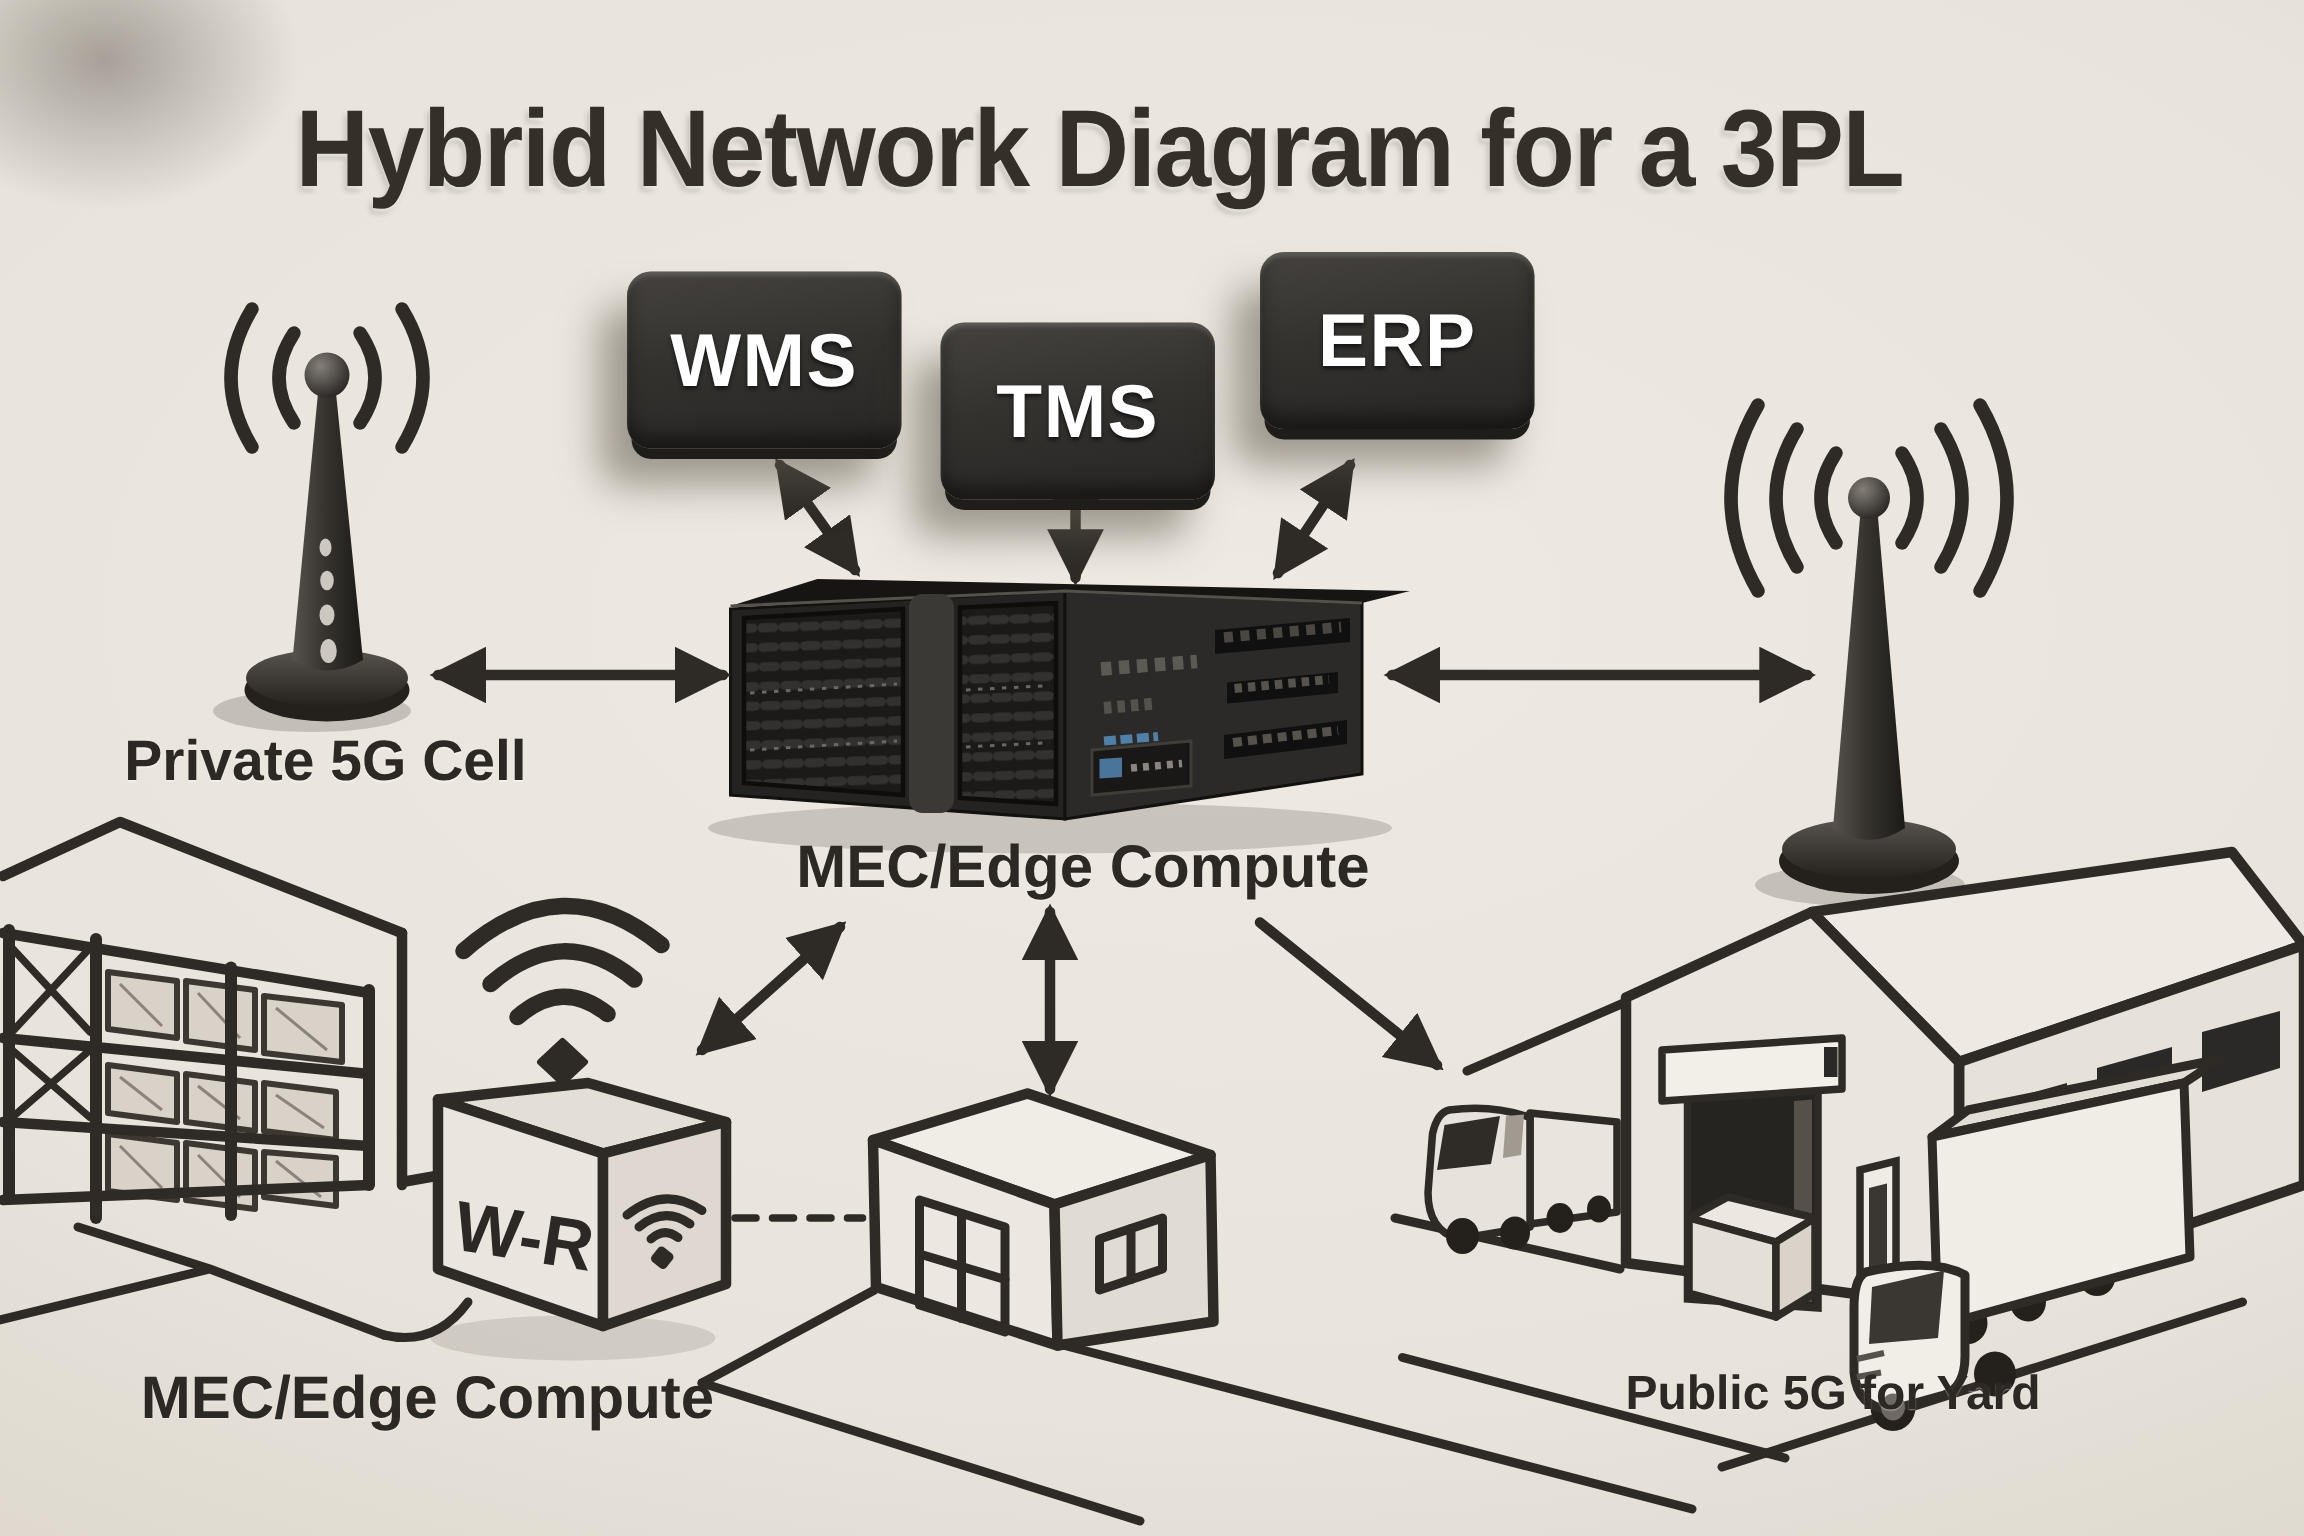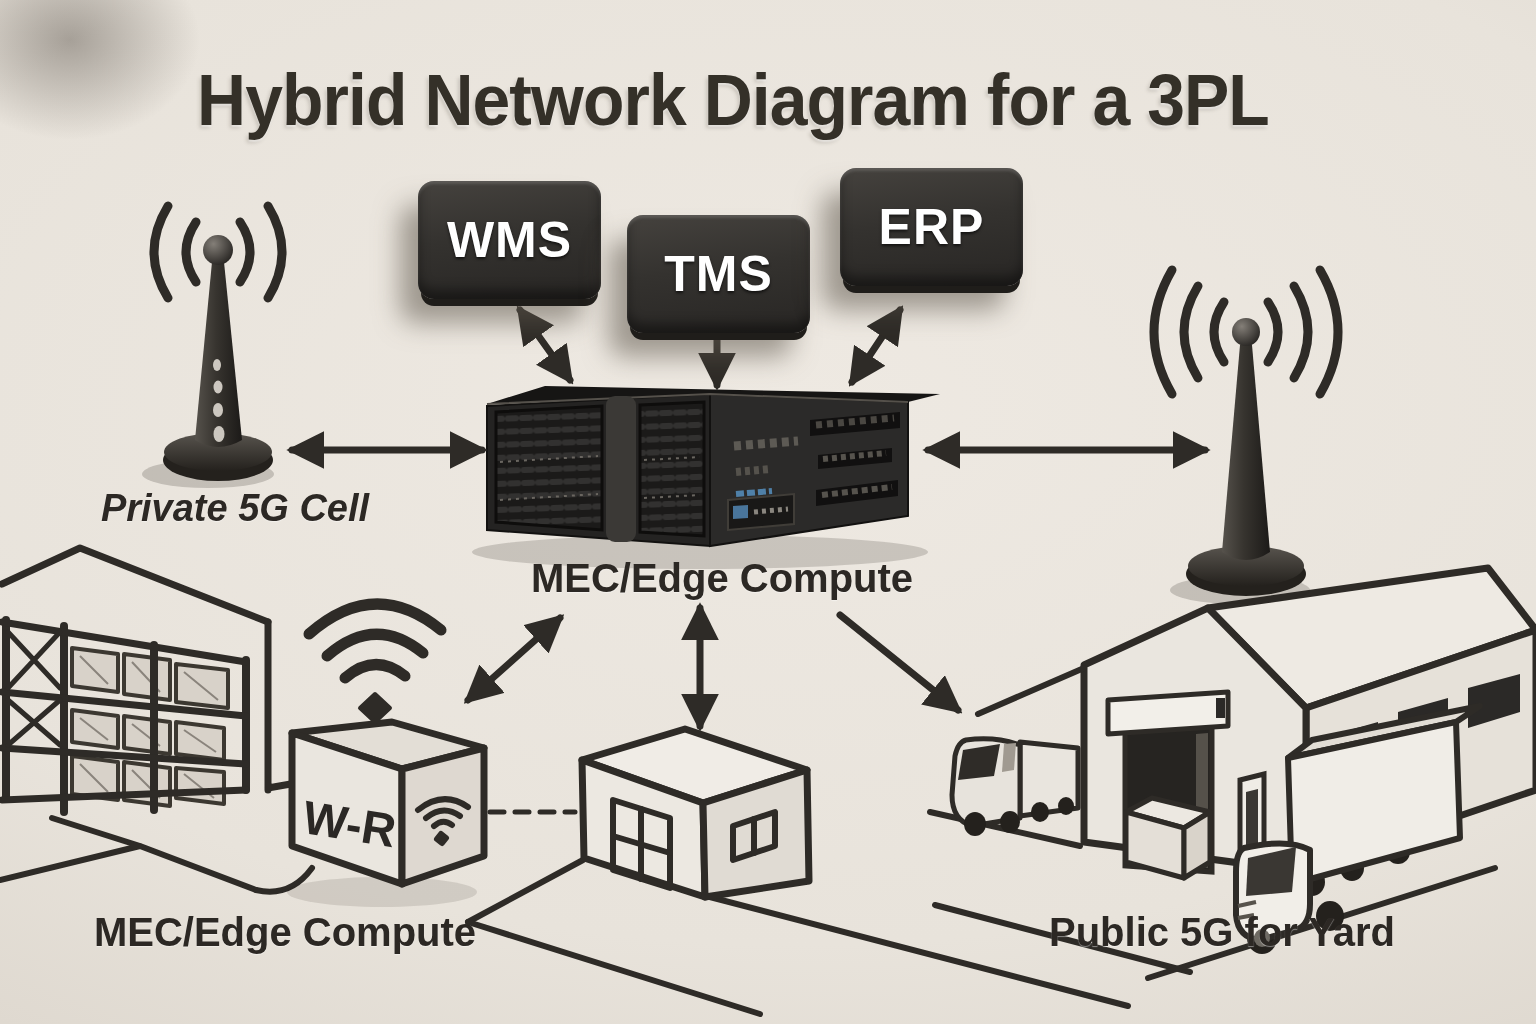--- a/index.html
+++ b/index.html
@@ -289,17 +289,17 @@
   <div class="sys-box" id="box-wms">
     <span>WMS</span>
   </div>
   <div class="sys-box" id="box-tms">
     <span>TMS</span>
   </div>
   <div class="sys-box" id="box-erp">
     <span>ERP</span>
   </div>
 
-  <div class="lbl" style="left:235px;top:487px;font-style:italic;">Private 5G Cell</div>
+  <div class="lbl" style="left:217px;top:487px;">Private 5G Cell</div>
   <div class="lbl" style="left:722px;top:556px;font-size:40px;">MEC/Edge Compute</div>
   <div class="lbl" style="left:285px;top:910px;font-size:40px;">MEC/Edge Compute</div>
-  <div class="lbl" style="left:1222px;top:910px;font-size:40px;">Public 5G for Yard</div>
+  <div class="lbl" style="left:1222px;top:910px;font-size:32px;">Public 5G for Yard</div>
 </div>
 
 </body></html>

